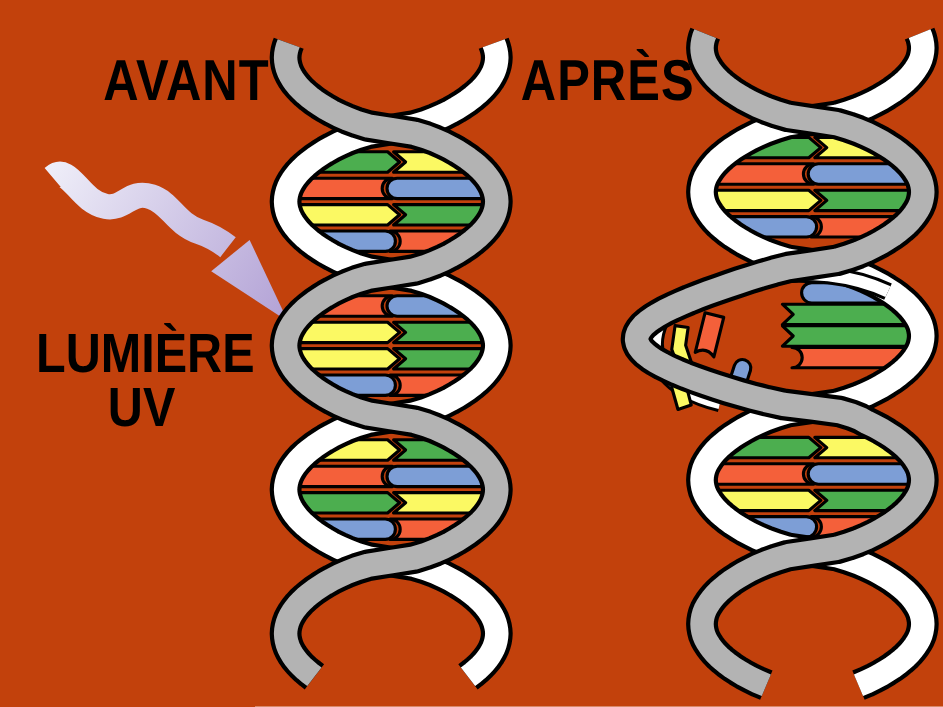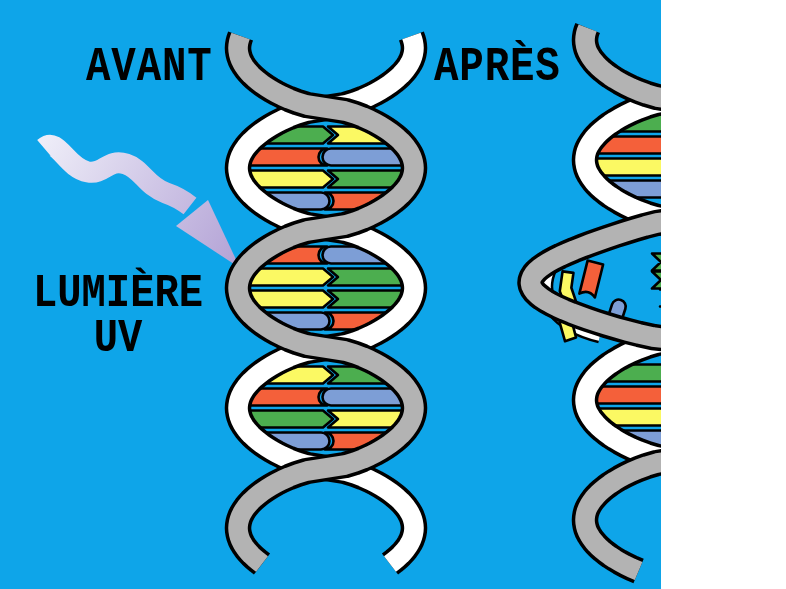--- a/index.html
+++ b/index.html
@@ -1,17 +1,17 @@
 <!DOCTYPE html>
 <html><head>
 <meta charset="utf-8">
 <style>
   html,body{margin:0;padding:0;background:#fff;}
-  .stage{position:relative;width:661px;height:589px;background:#0ea5e9;overflow:hidden;
-         font-family:Liberation Mono, monospace;}
+  .stage{position:relative;width:786px;height:589px;background:#c2410c;overflow:hidden;
+         font-family:Liberation Sans, sans-serif;}
   .stage svg{position:absolute;left:0;top:0;}
   .label{position:absolute;font-weight:bold;color:#000;white-space:nowrap;z-index:5;}
   .label-before{left:86px;top:40px;font-size:48px;transform:scaleX(.85);transform-origin:0 0;letter-spacing:1px;}
   .label-after{left:434px;top:40px;font-size:48px;transform:scaleX(.85);transform-origin:0 0;letter-spacing:1px;}
   .label-uv{left:18px;top:272px;width:200px;text-align:center;font-size:46px;line-height:45px;
             transform:scaleX(.88);transform-origin:50% 0;}
 </style>
 </head>
 <body>
 

